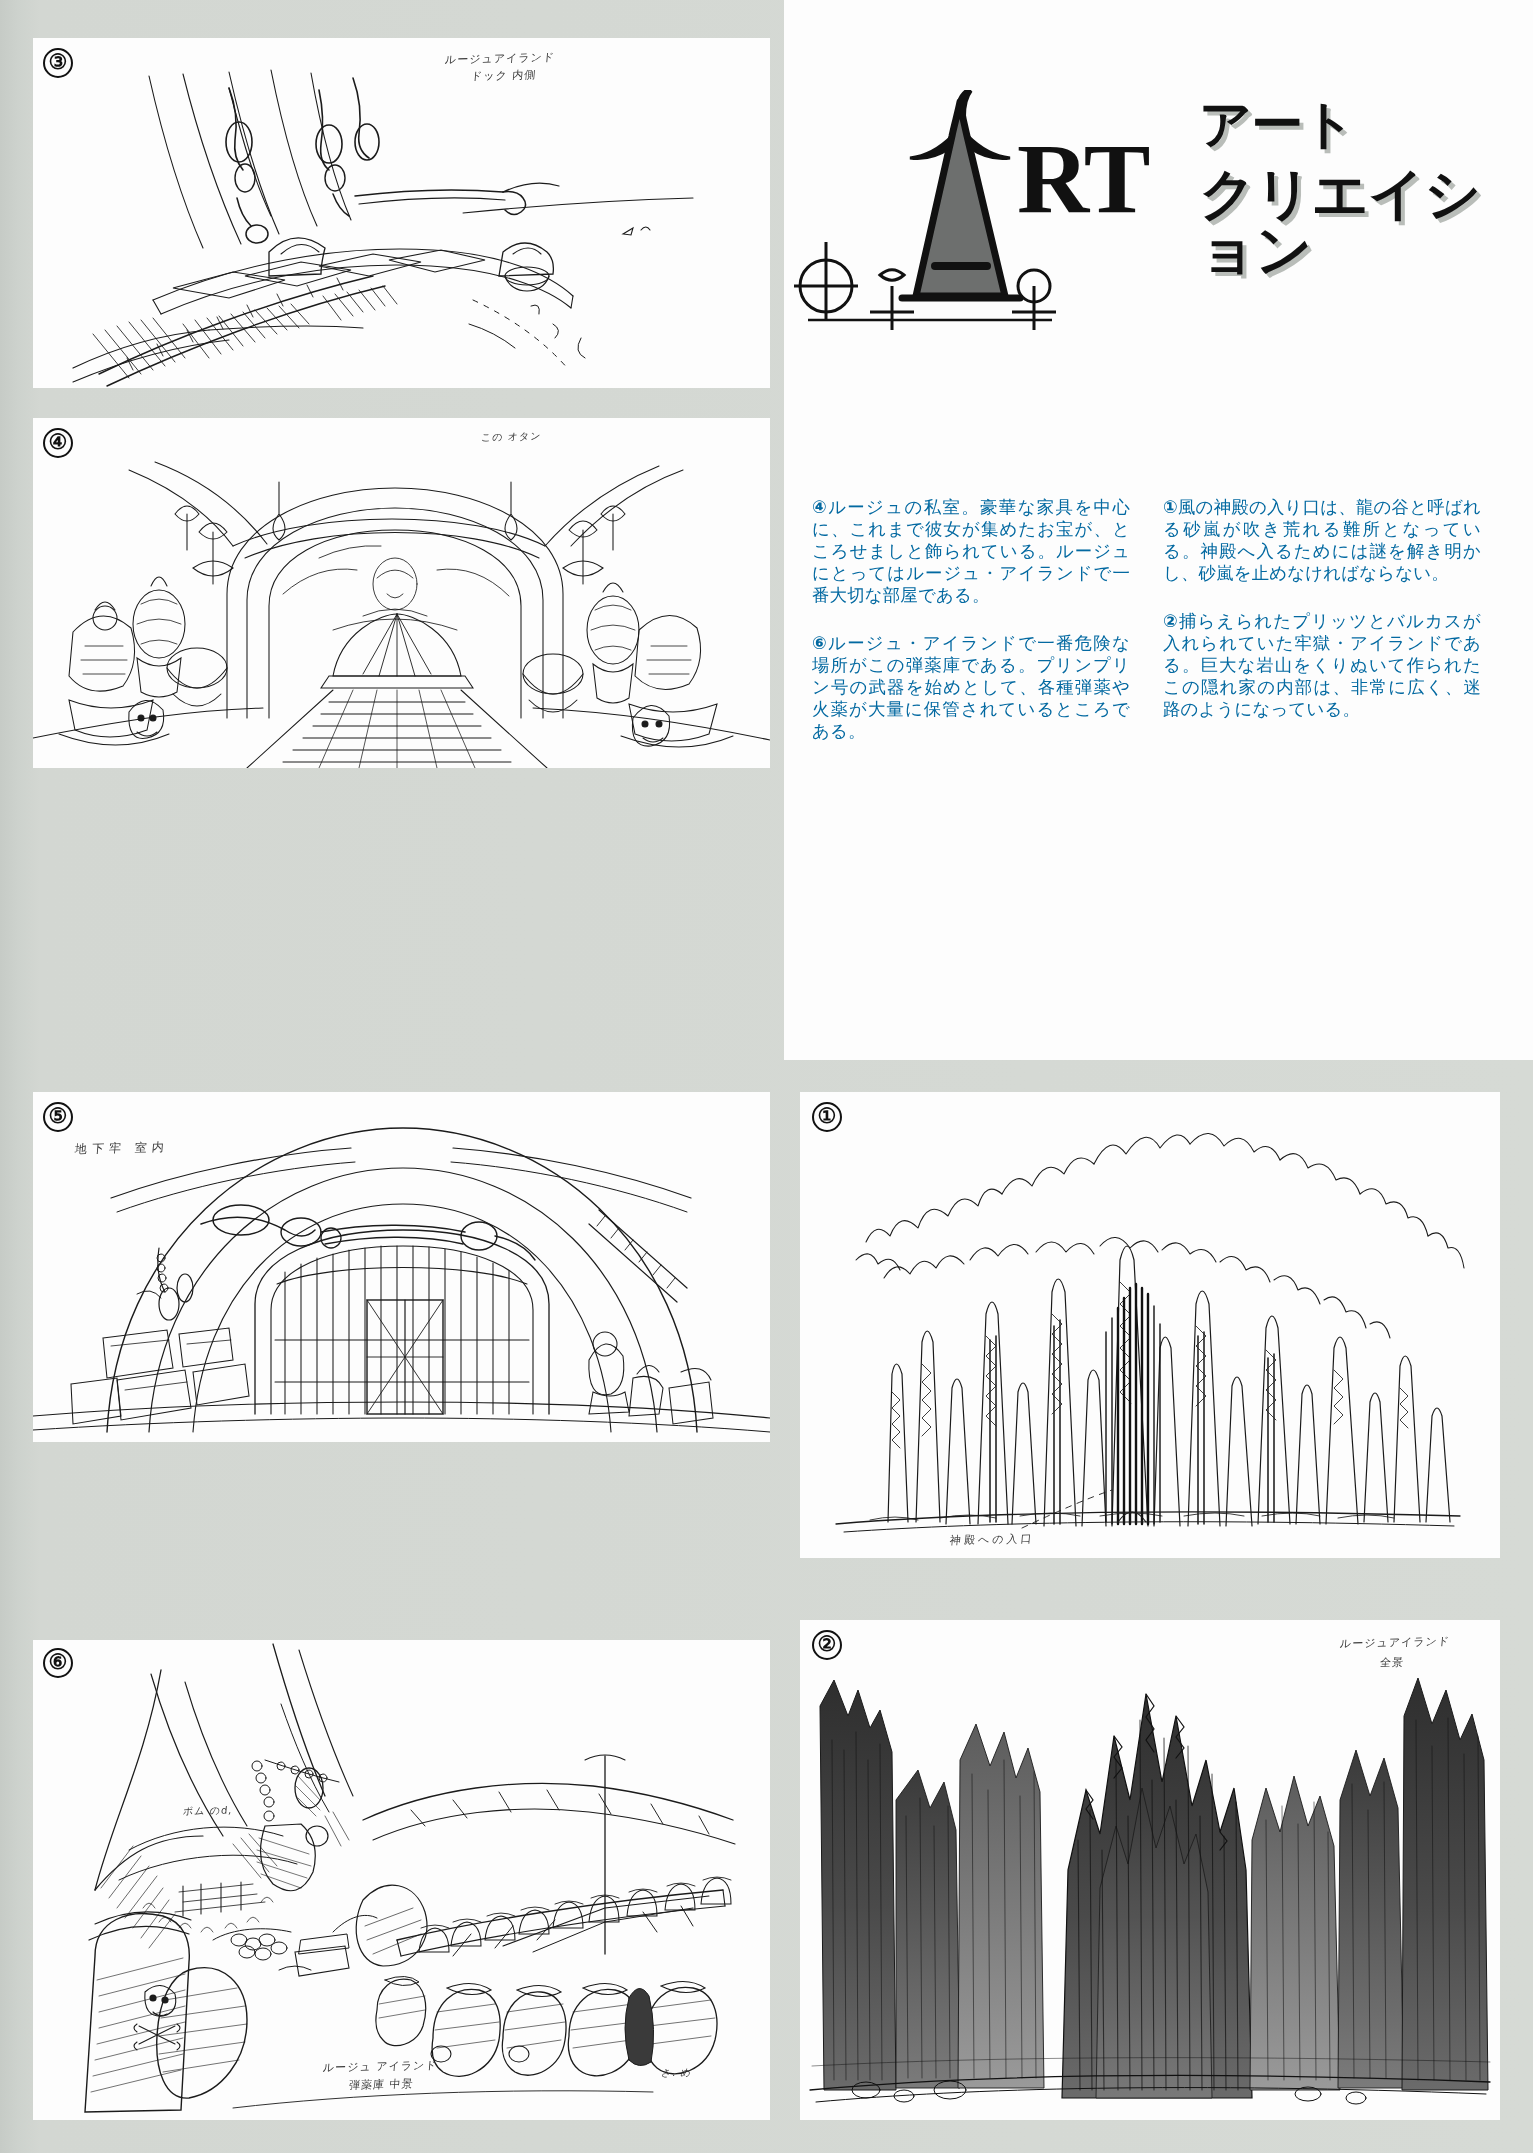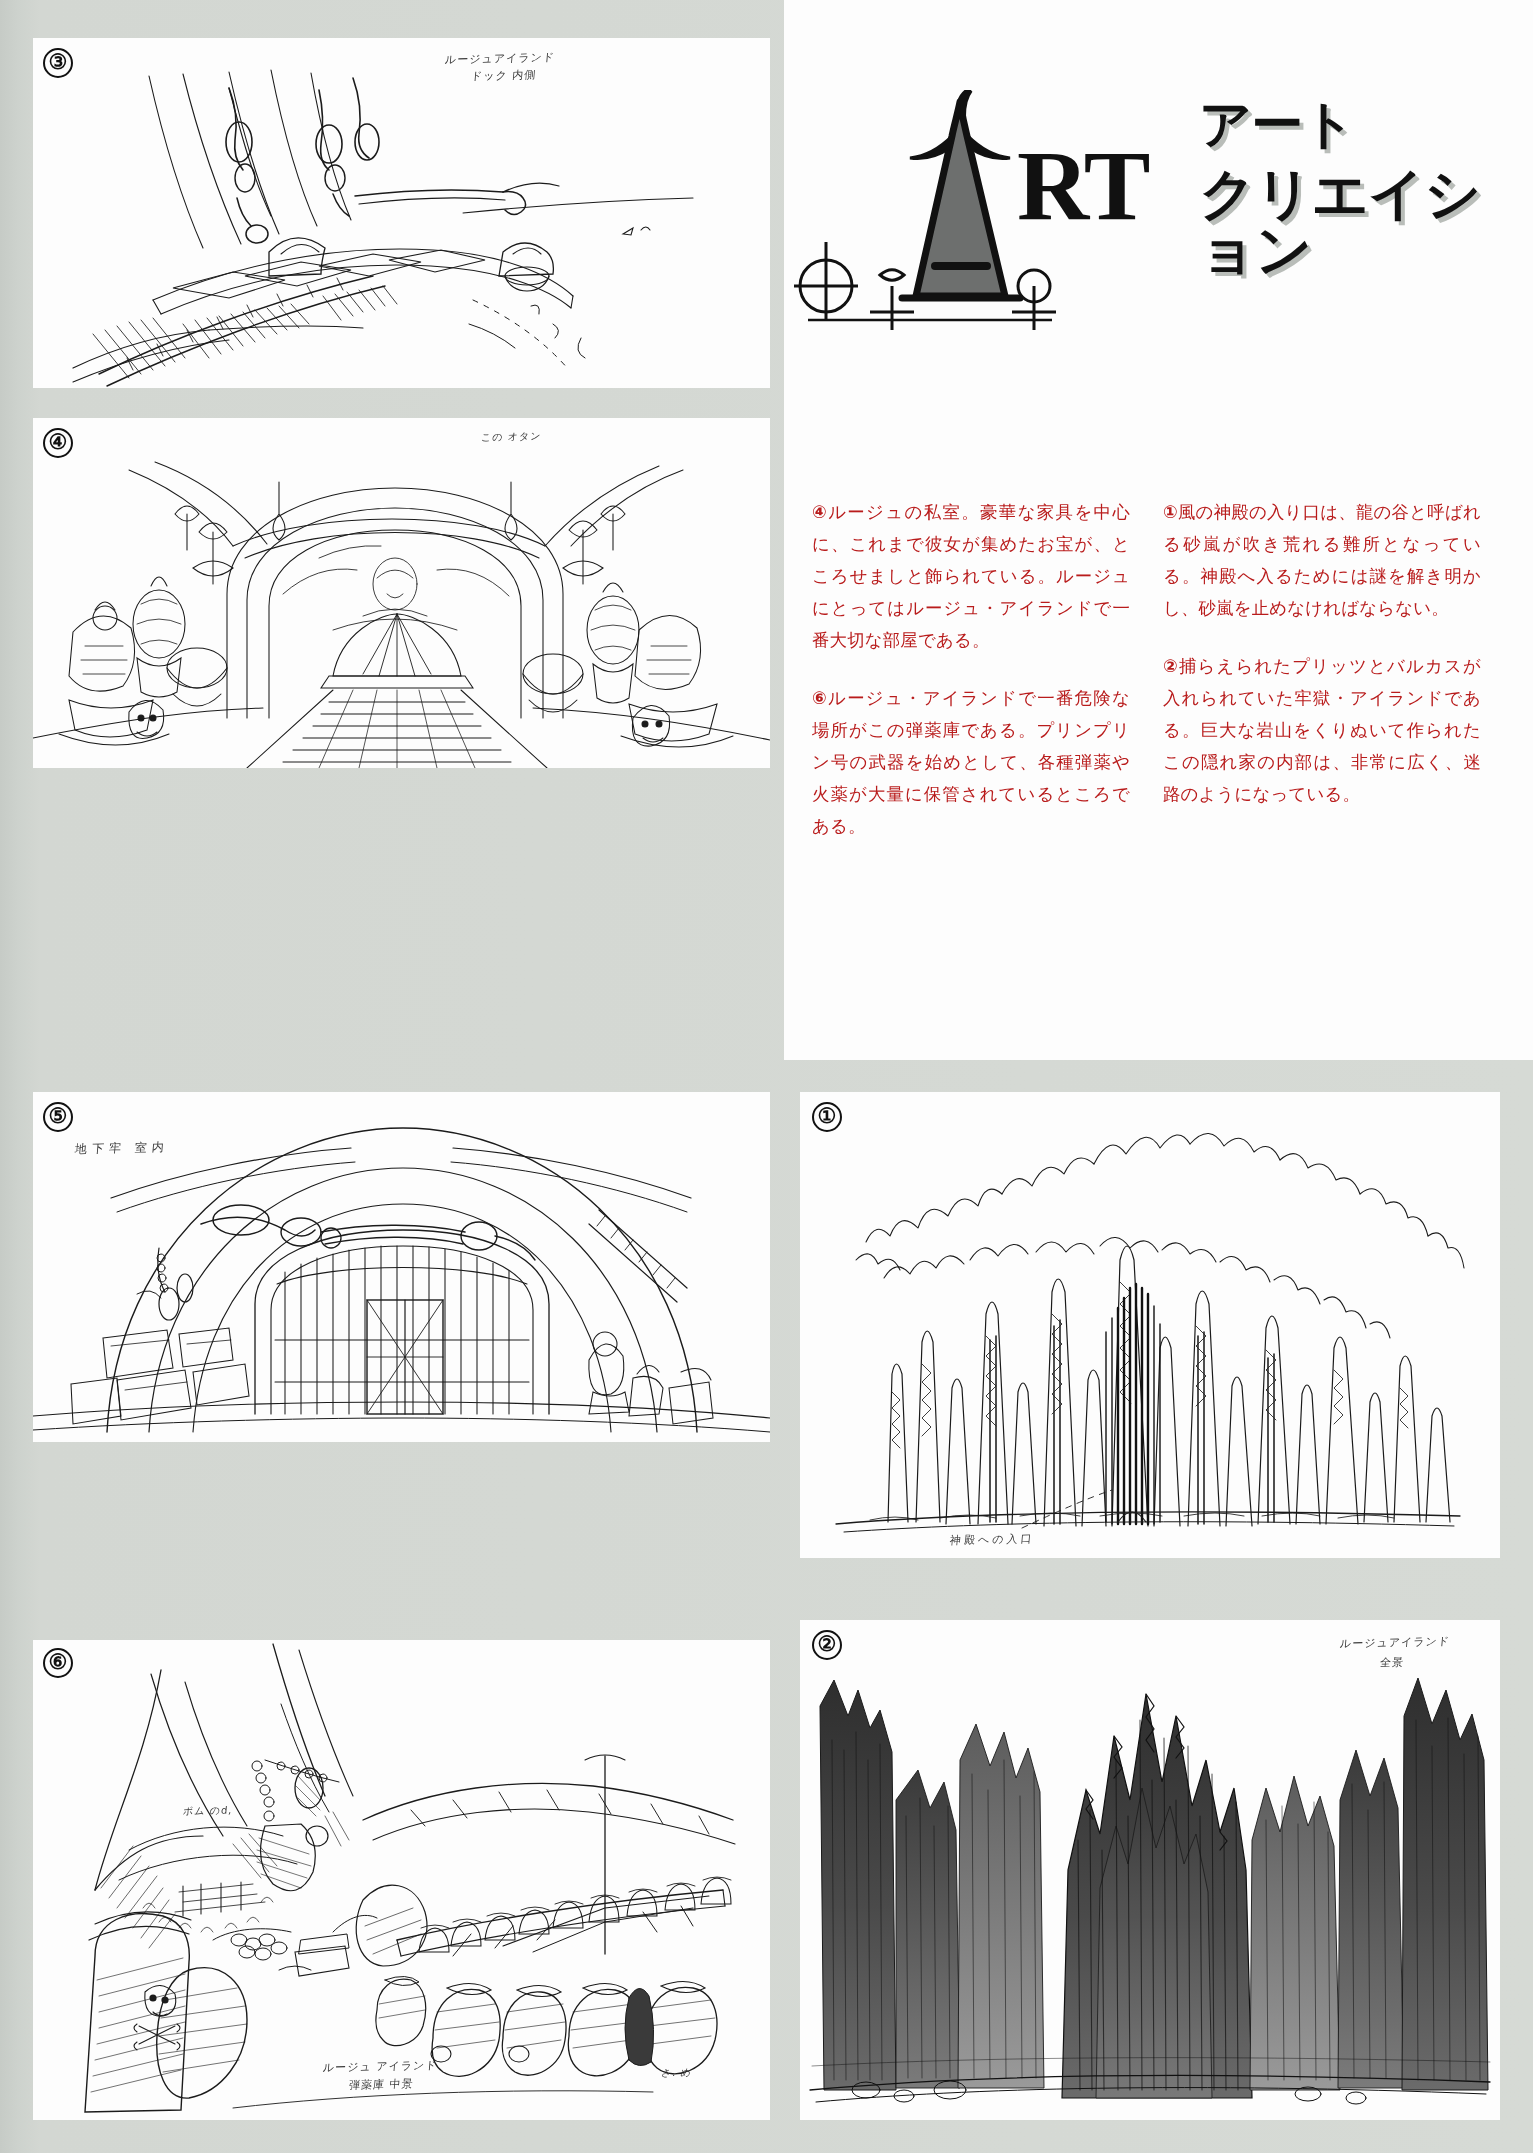--- a/index.html
+++ b/index.html
@@ -50,21 +50,21 @@
   .kana{
     position:absolute;color:#111;font-weight:700;
     font-family:"DejaVu Sans",sans-serif;
     letter-spacing:-1px;
     text-shadow:4px 4px 0 #b9bdb9;
   }
   
   .col{
     position:absolute;
     font-family:"DejaVu Sans",sans-serif;
-    font-size:17.4px;line-height:32px;color:#b91c1c;
+    font-size:17.4px;line-height:22px;color:#0369a1;
     text-align:justify;text-justify:inter-character;
     letter-spacing:.2px;
   }
   .col p{margin:0 0 26px 0;}
   .col p:last-child{margin-bottom:0;}
   .cnum{font-weight:600;}
 </style>
 </head>
 <body>
 
@@ -87,21 +87,21 @@
 
     <path d="M42 152 L42 230 M10 196 L74 196" stroke="#111" stroke-width="3"></path>
     <circle cx="42" cy="196" r="26" fill="none" stroke="#111" stroke-width="3"></circle>
     <path d="M108 196 L108 244 M86 222 L130 222" stroke="#111" stroke-width="3"></path>
     <path d="M96 185 C104 178 112 178 120 185 C112 192 104 192 96 185 Z" fill="none" stroke="#111" stroke-width="3"></path>
     <path d="M250 196 L250 244 M228 222 L272 222" stroke="#111" stroke-width="3"></path>
     <circle cx="250" cy="196" r="16" fill="none" stroke="#111" stroke-width="3"></circle>
     <path d="M24 230 L268 230" stroke="#111" stroke-width="2.5"></path>
   </svg>
 
-  <span class="logo-art" style="left:233px;top:46px;font-size:100px;line-height:100px;letter-spacing:-2px;">RT</span>
+  <span class="logo-art" style="left:233px;top:39px;font-size:100px;line-height:100px;letter-spacing:-2px;">RT</span>
 
   <span class="kana" style="left:415px;top:6px;font-size:52px;line-height:56px;">アート</span>
   <span class="kana" style="left:415px;top:76px;font-size:56px;line-height:56px;">クリエイション</span>
 </div>
 
 <div class="col" style="left:812px;top:496px;width:318px;">
   <p><span class="cnum">④</span><span>ルージュの私室。豪華な家具を中心に、これまで彼女が集めたお宝が、ところせましと飾られている。ルージュにとってはルージュ・アイランドで一番大切な部屋である。</span></p>
   <p><span class="cnum">⑥</span><span>ルージュ・アイランドで一番危険な場所がこの弾薬庫である。プリンプリン号の武器を始めとして、各種弾薬や火薬が大量に保管されているところである。</span></p>
 </div>
 

